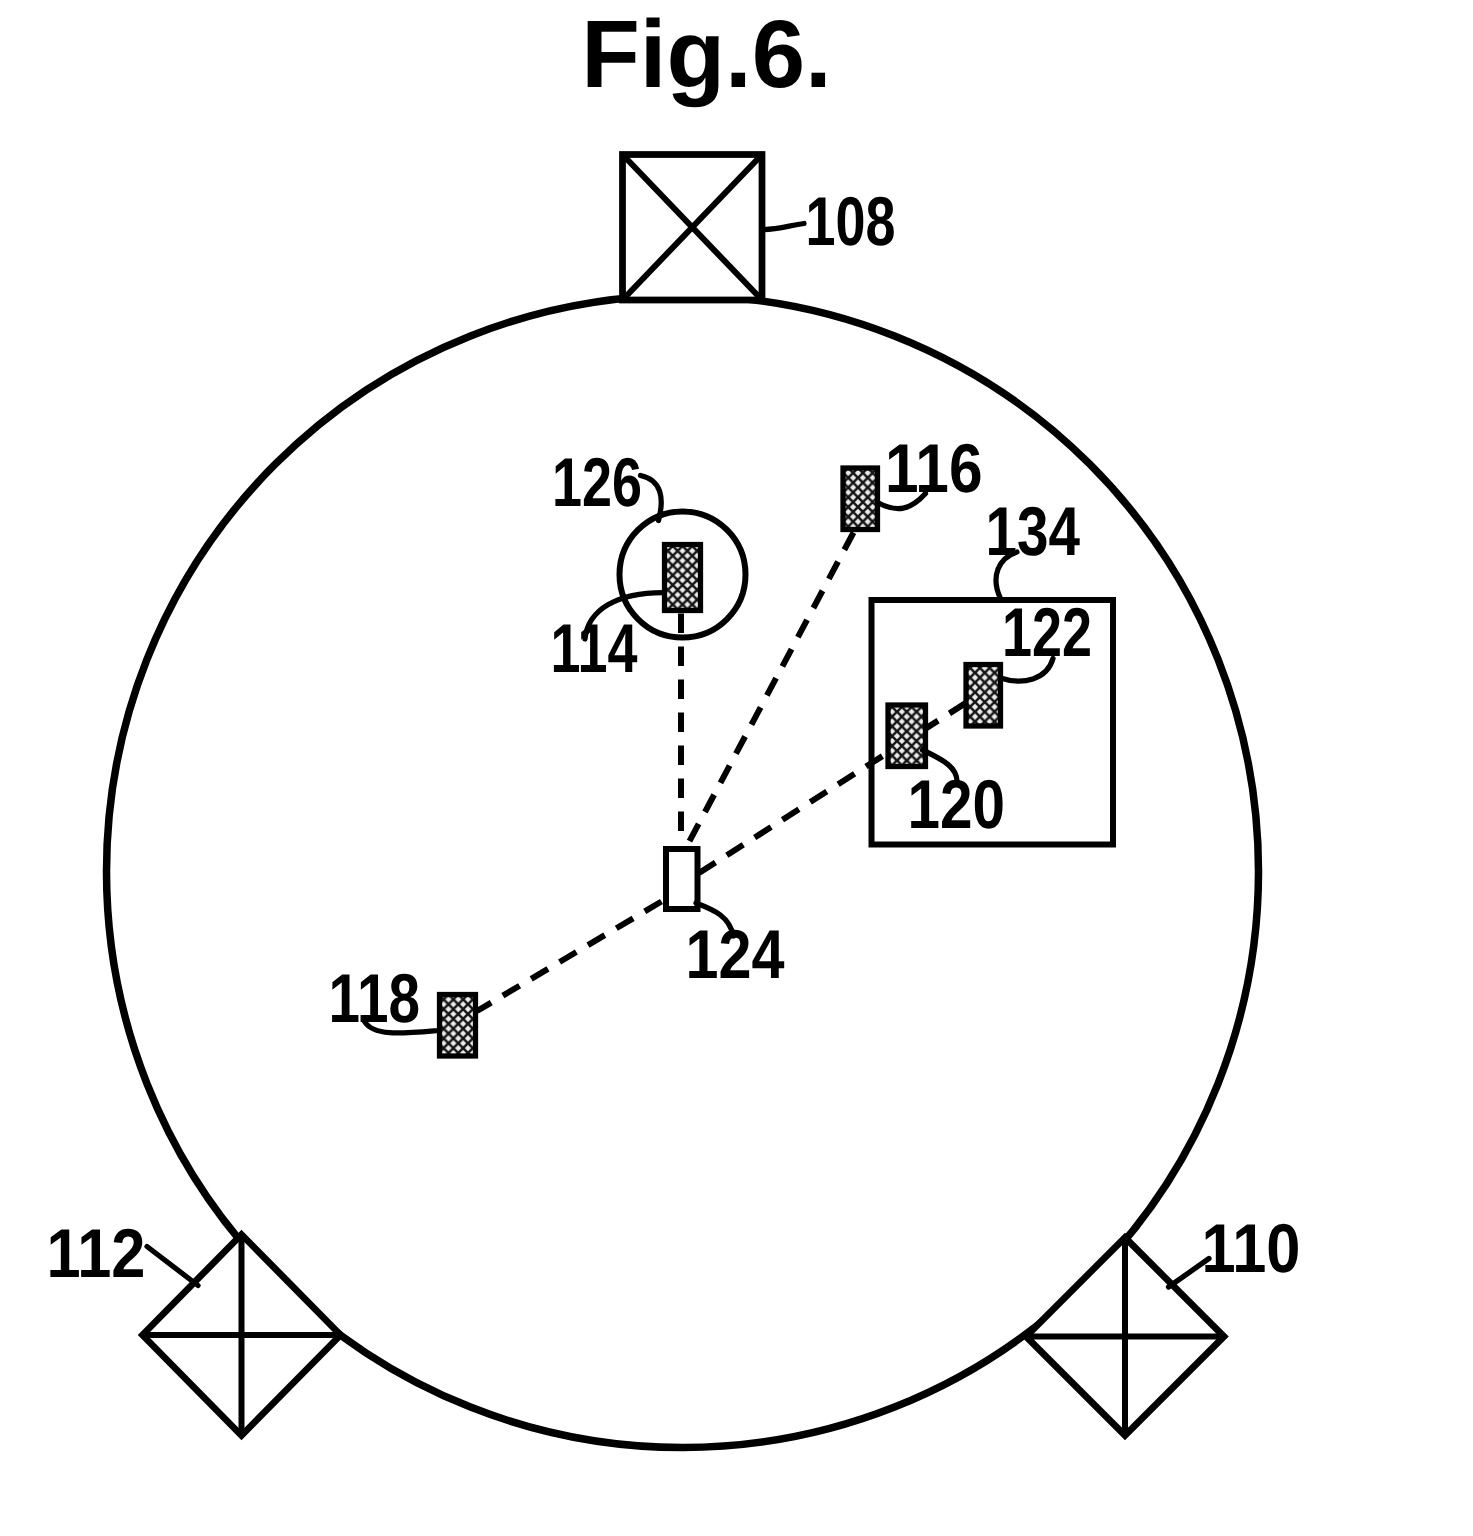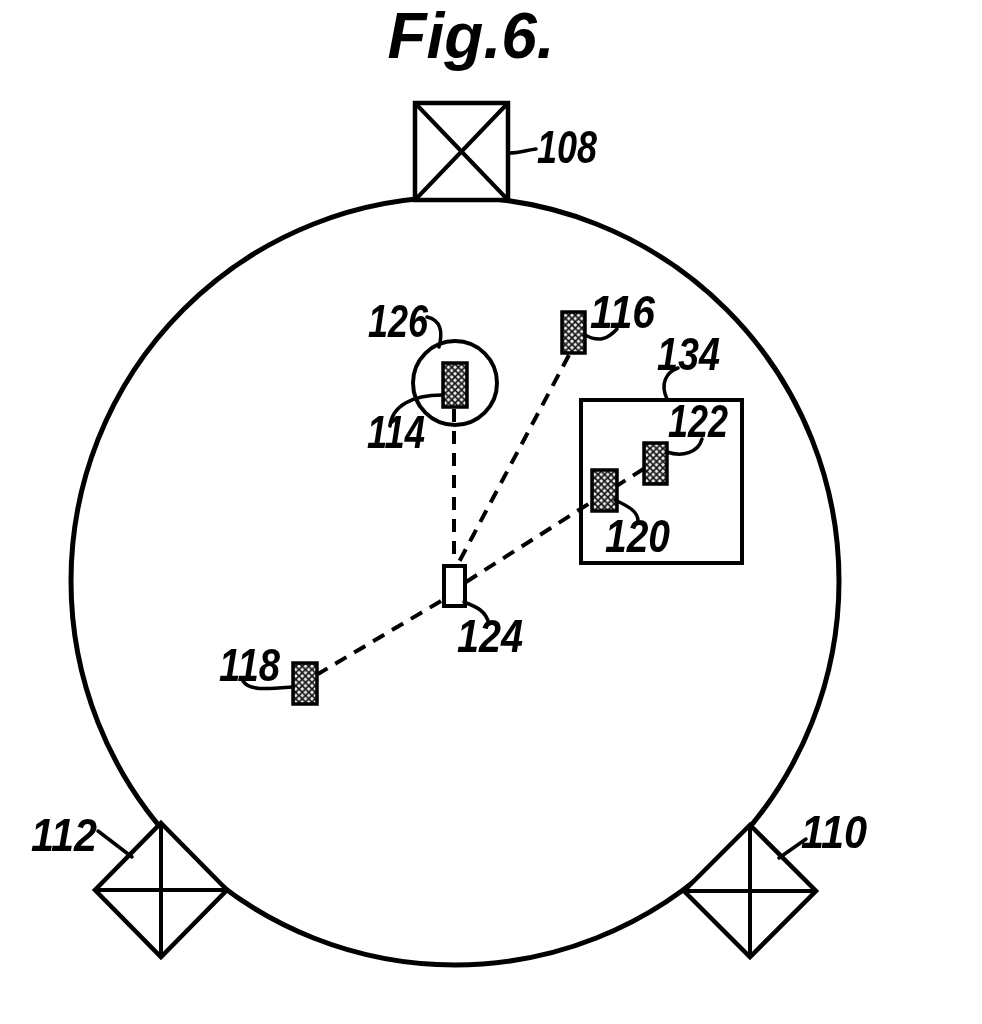--- a/index.html
+++ b/index.html
@@ -5,21 +5,21 @@
   :root{
     --ink:#000000;
     --paper:#ffffff;
     --hatch_fill:#ececec;
   }
   html,body{margin:0;padding:0;background:var(--paper);}
   body{
     width:982px;height:1024px;overflow:hidden;
     font-family:"Liberation Sans", sans-serif;
   }
-  .stage{position:relative;width:982px;height:1024px;background:var(--paper);font-style:italic;}
+  .stage{position:relative;width:982px;height:1024px;background:var(--paper);}
   svg{display:block;}
   .ink-stroke{stroke:var(--ink);fill:none;}
   .white-shape{stroke:var(--ink);fill:var(--paper);}
   .hatched{stroke:var(--ink);fill:url(#hatchPattern);}
   .dash{stroke:var(--ink);fill:none;stroke-dasharray:13 9;}
   .leader{stroke:var(--ink);fill:none;stroke-linecap:round;}
   text{fill:var(--ink);font-weight:700;}
   .fig-title{font-size:64px;}
   .ref-label{font-size:46px;}
 </style>

